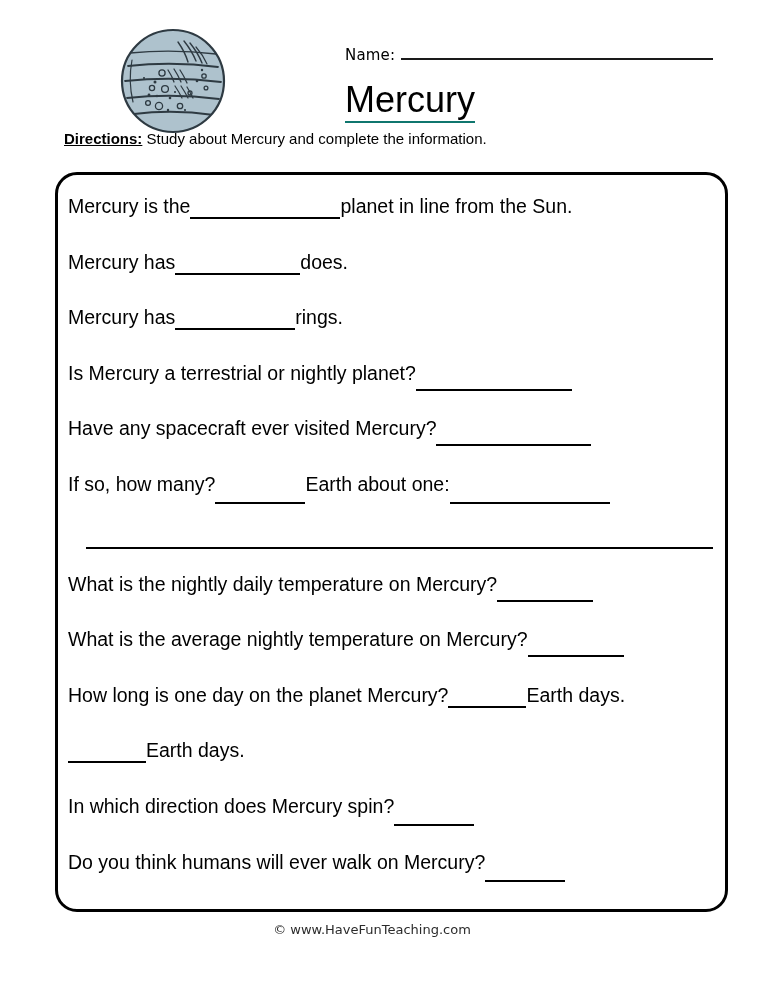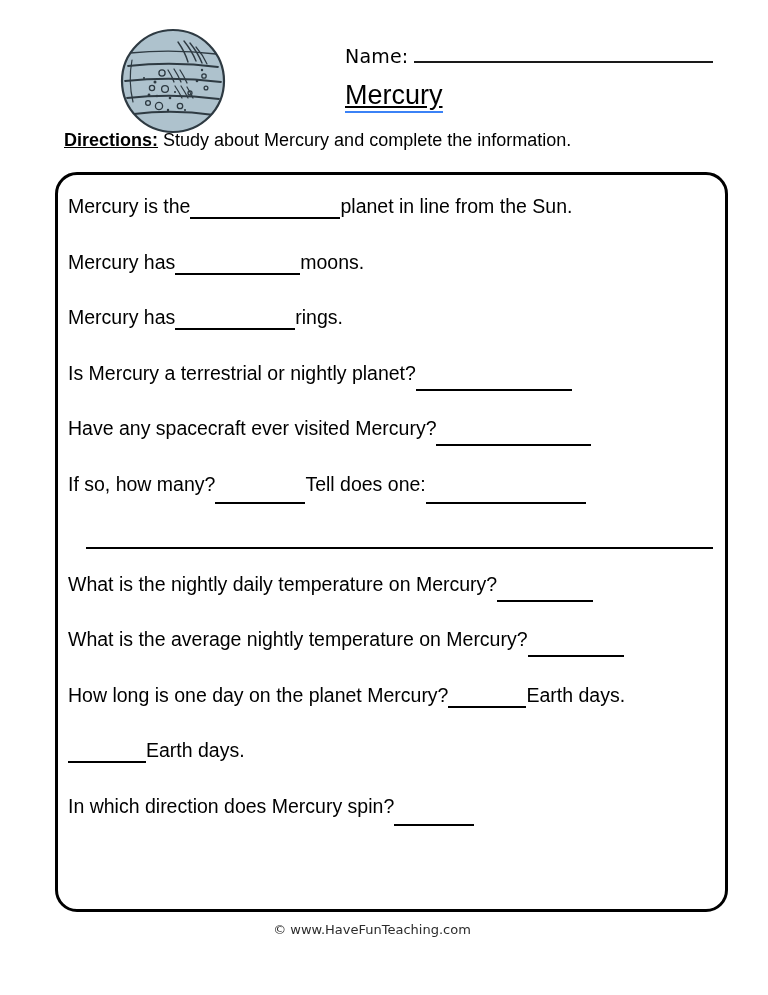--- a/index.html
+++ b/index.html
@@ -33,49 +33,48 @@
   .name-row {
     position: absolute;
     left: 345px;
     top: 45px;
     width: 368px;
     display: flex;
     align-items: baseline;
   }
   .name-label {
     font-family: "DejaVu Sans", sans-serif;
-    font-size: 19px;
+    font-size: 15px;
     letter-spacing: 0.2px;
     white-space: nowrap;
   }
   .name-blank {
     flex: 1;
     border-bottom: 2px solid #1a1a1a;
     margin-left: 6px;
     height: 13px;
   }
 
   .title {
     position: absolute;
     left: 345px;
     top: 80px;
-    font-size: 27px;
+    font-size: 36px;
     letter-spacing: 0px;
-    border-bottom: 2px solid #3b82f6;
+    border-bottom: 2px solid #0f766e;
     display: inline-block;
     padding-bottom: 1px;
     line-height: 1.12;
-    text-decoration: underline;
   }
 
   .directions {
     position: absolute;
     left: 64px;
     top: 130px;
-    font-size: 18px;
+    font-size: 15px;
     white-space: nowrap;
   }
   .directions-label {
     font-weight: bold;
     text-decoration: underline;
     text-underline-offset: 1px;
   }
 
   
   .sheet {
@@ -224,39 +223,39 @@
 <div class="sheet">
   <div class="questions" id="questions">
       <div class="q">
         <span class="txt">Mercury is the</span>
         <span class="blank" style="width: 150px;"></span>
         <span class="txt">planet in line from the Sun.</span>
       </div>
       <div class="q">
         <span class="txt">Mercury has</span>
         <span class="blank" style="width: 125px;"></span>
-        <span class="txt">moons.</span>
+        <span class="txt">does.</span>
       </div>
       <div class="q">
         <span class="txt">Mercury has </span>
         <span class="blank" style="width: 120px;"></span>
         <span class="txt"> rings.</span>
       </div>
       <div class="q">
         <span class="txt">Is Mercury a terrestrial or nightly planet? </span>
         <span class="blank lowered" style="width: 156px;"></span>
       </div>
       <div class="q">
         <span class="txt">Have any spacecraft ever visited Mercury?</span>
         <span class="blank lowered" style="width: 155px;"></span>
       </div>
       <div class="q">
         <span class="txt">If so, how many? </span>
         <span class="blank lowered2" style="width: 90px;"></span>
-        <span class="txt"> Tell does one: </span>
+        <span class="txt"> Earth about one: </span>
         <span class="blank lowered2" style="width: 160px;"></span>
       </div>
       <div class="q rule-row">
         <div class="rule"></div>
       </div>
       <div class="q">
         <span class="txt">What is the nightly daily temperature on Mercury? </span>
         <span class="blank lowered" style="width: 96px;"></span>
       </div>
       <div class="q">
@@ -269,16 +268,20 @@
         <span class="txt">Earth days.</span>
       </div>
       <div class="q">
         <span class="blank" style="width: 78px;"></span>
         <span class="txt">Earth days.</span>
       </div>
       <div class="q">
         <span class="txt">In which direction does Mercury spin?</span>
         <span class="blank lowered2" style="width: 80px;"></span>
       </div>
+      <div class="q">
+        <span class="txt">Do you think humans will ever walk on Mercury? </span>
+        <span class="blank lowered2" style="width: 80px;"></span>
+      </div>
     </div>
 </div>
 
 <div class="footer">© www.HaveFunTeaching.com</div>
 
 </body></html>

